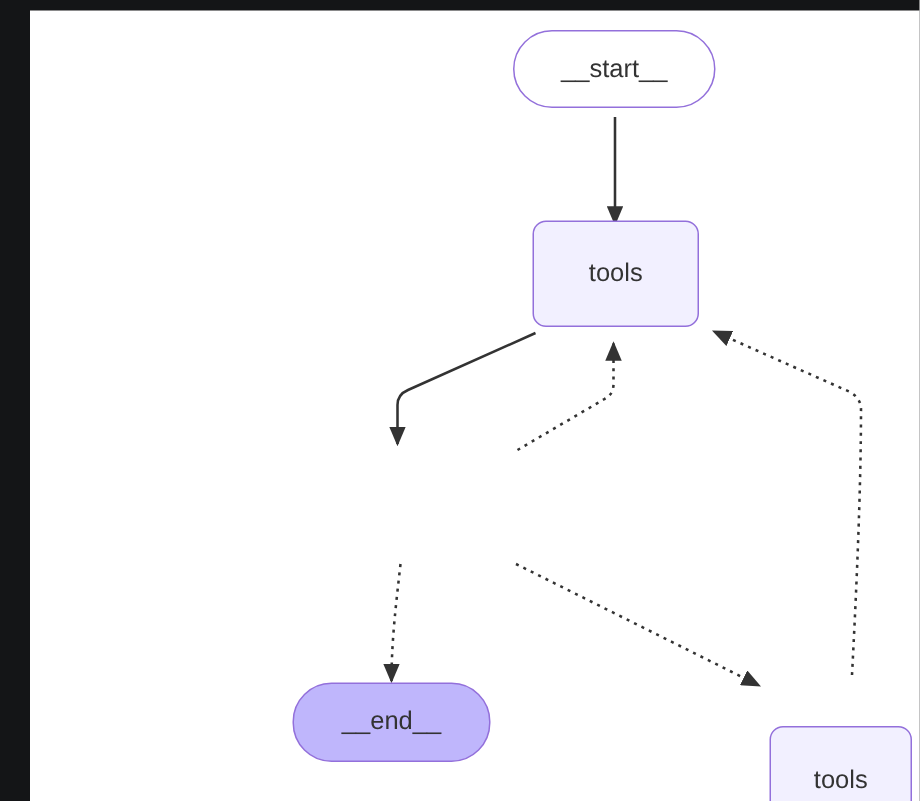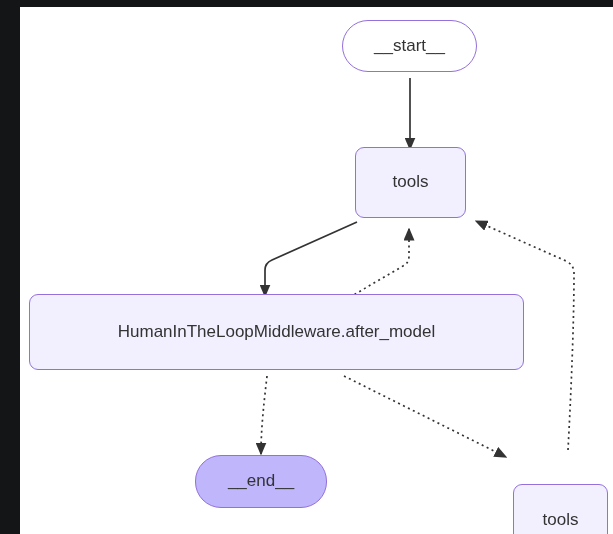--- a/index.html
+++ b/index.html
@@ -98,23 +98,20 @@
   </svg>
 
   <div class="node stadium-start node-start">
     <span>__start__</span>
   </div>
 
   <div class="node rect node-model">
     <span>tools</span>
   </div>
 
-  <div class="node rect node-after">
-    <span>HumanInTheLoopMiddleware.after_model</span>
-  </div>
 
   <div class="node stadium-end node-end">
     <span>__end__</span>
   </div>
 
   <div class="node rect node-tools">
     <span>tools</span>
   </div>
 
 </div>

